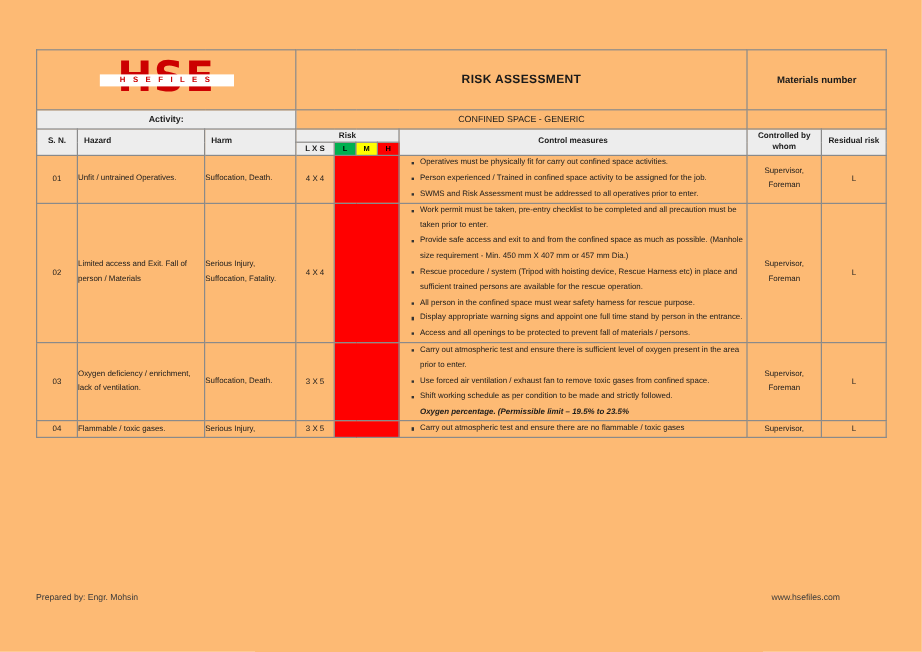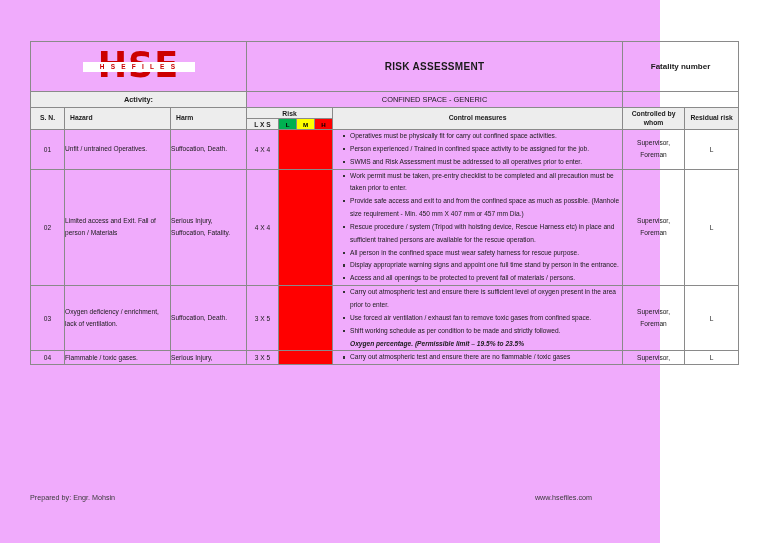--- a/index.html
+++ b/index.html
@@ -10,23 +10,23 @@
     width: 768px;
     height: 543px;
     background: #ffffff;
     font-family: "Liberation Sans", sans-serif;
     color: #1a1a1a;
     overflow: hidden;
   }
 
   #page {
     position: relative;
-    width: 660px;
+    width: 768px;
     height: 543px;
-    background: #f0abfc;
+    background: #fdba74;
     box-sizing: border-box;
     padding: 41px 46px 0 30px;
   }
 
   table.ra {
     width: 708px;
     border-collapse: collapse;
     table-layout: fixed;
     font-size: 6.4px;
   }
@@ -265,21 +265,21 @@
 
       <tr>
         <td class="logo-cell" colspan="3">
           <div class="logo-wrap">
             <div class="logo-hse">HSE</div>
             <div class="logo-band"></div>
             <div class="logo-files">H S E   F I L E S</div>
           </div>
         </td>
         <td class="doc-title" colspan="5">RISK ASSESSMENT</td>
-        <td class="doc-number" colspan="2">Fatality number</td>
+        <td class="doc-number" colspan="2">Materials number</td>
       </tr>
 
       <tr>
         <td class="activity-label" colspan="3">Activity:</td>
         <td class="activity-value" colspan="5">CONFINED SPACE - GENERIC</td>
         <td colspan="2"></td>
       </tr>
 
       <tr>
         <td class="colhead" rowspan="2">S. N.</td>

